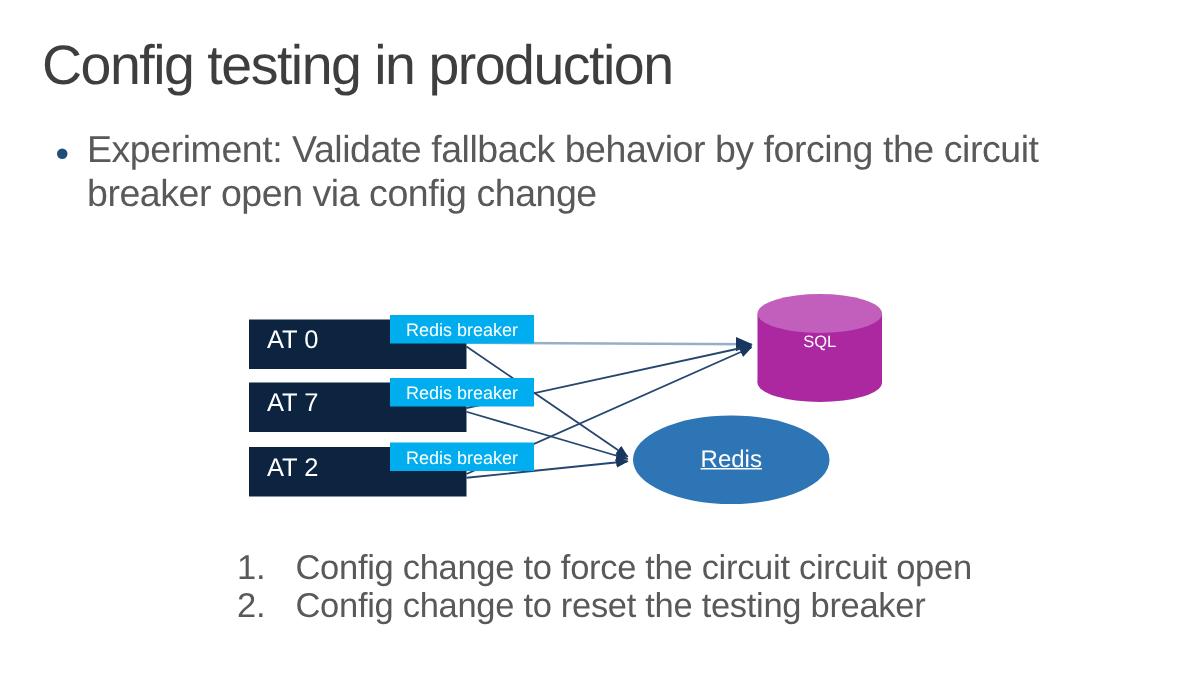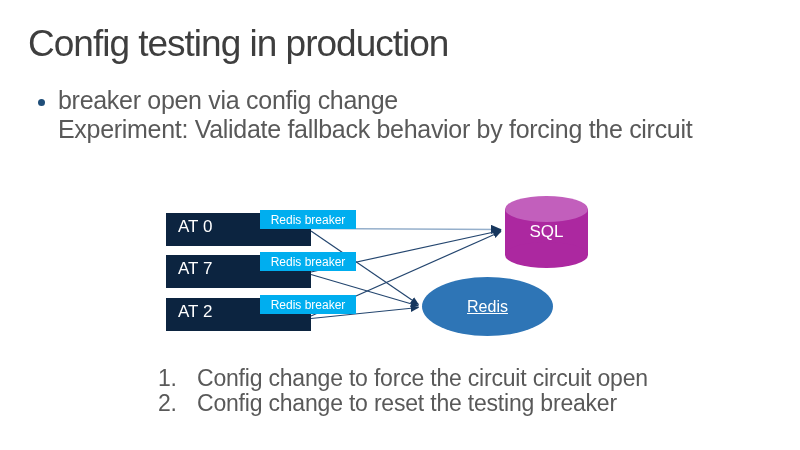--- a/index.html
+++ b/index.html
@@ -51,21 +51,21 @@
   .sql-body {
     position:absolute; left:0; top:13px; width:83px; height:46px;
     background:#ac28a0;
   }
   .sql-bottom {
     position:absolute; left:0; top:46px; width:83px; height:26px;
     border-radius:50%; background:#ac28a0;
   }
   .sql-label {
     position:absolute; left:0; top:26px; width:83px; text-align:center;
-    color:#ffffff; font-size:17px;
+    color:#ffffff; font-size:11px;
   }
   
   .redis-ellipse {
     position:absolute; left:411px; top:277px; width:131px; height:59px;
     border-radius:50%; background:#2e75b6;
     display:flex; align-items:center; justify-content:center;
     color:#ffffff; font-size:16px;text-decoration:underline;
   }
   
   .steps {
@@ -77,22 +77,22 @@
 </style>
 </head>
 <body>
 
 <div class="slide">
 
   <h1 class="title">Config testing in production</h1>
 
   <span class="bullet-dot"></span>
   <div class="bullet-text">
+    <div>Experiment: Validate fallback behavior by forcing the circuit</div>
     <div>breaker open via config change</div>
-    <div>Experiment: Validate fallback behavior by forcing the circuit</div>
   </div>
 
   <div class="diagram">
 
     <svg class="connectors" viewBox="0 0 800 450" xmlns="http://www.w3.org/2000/svg">
       <defs>
         <marker id="arrowhead" markerWidth="8" markerHeight="8" refX="6.5" refY="3" orient="auto">
           <path d="M0,0 L7,3 L0,6 z" fill="#17375e"></path>
         </marker>
       </defs>

